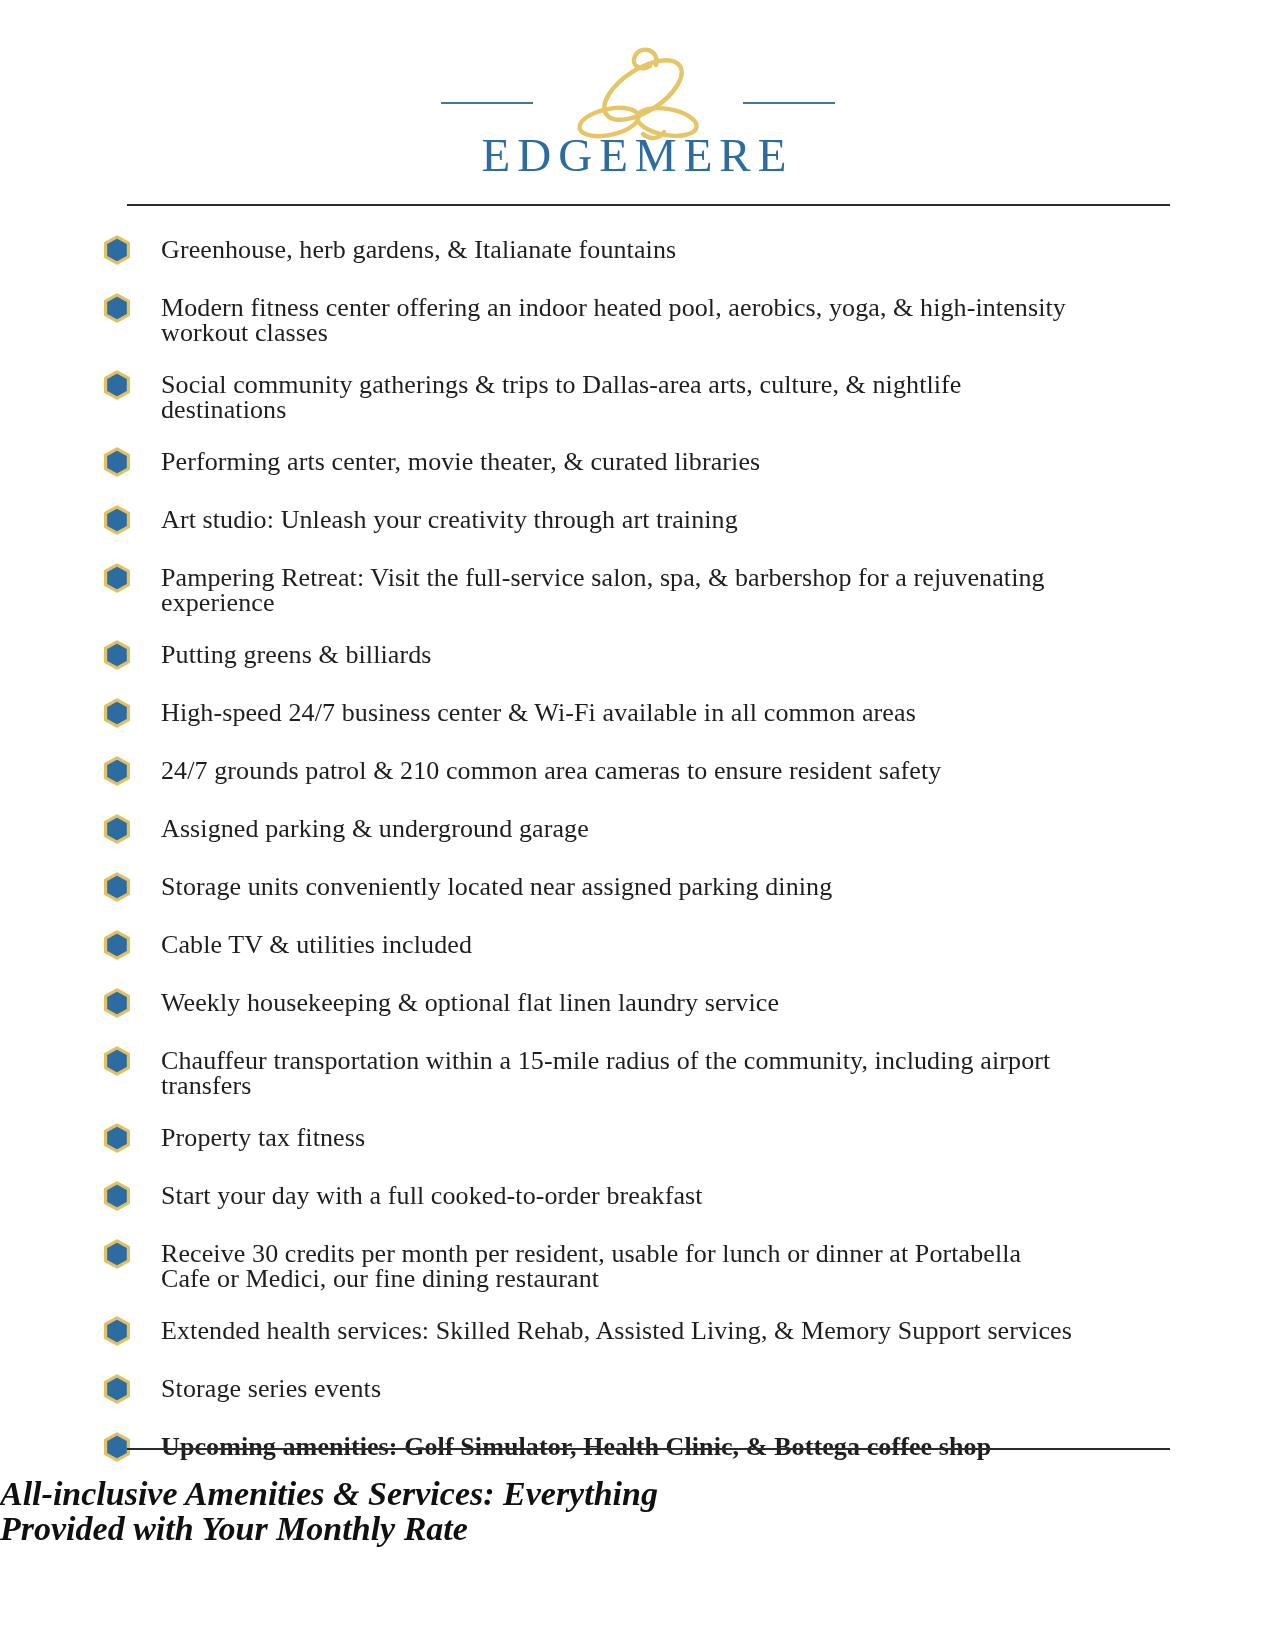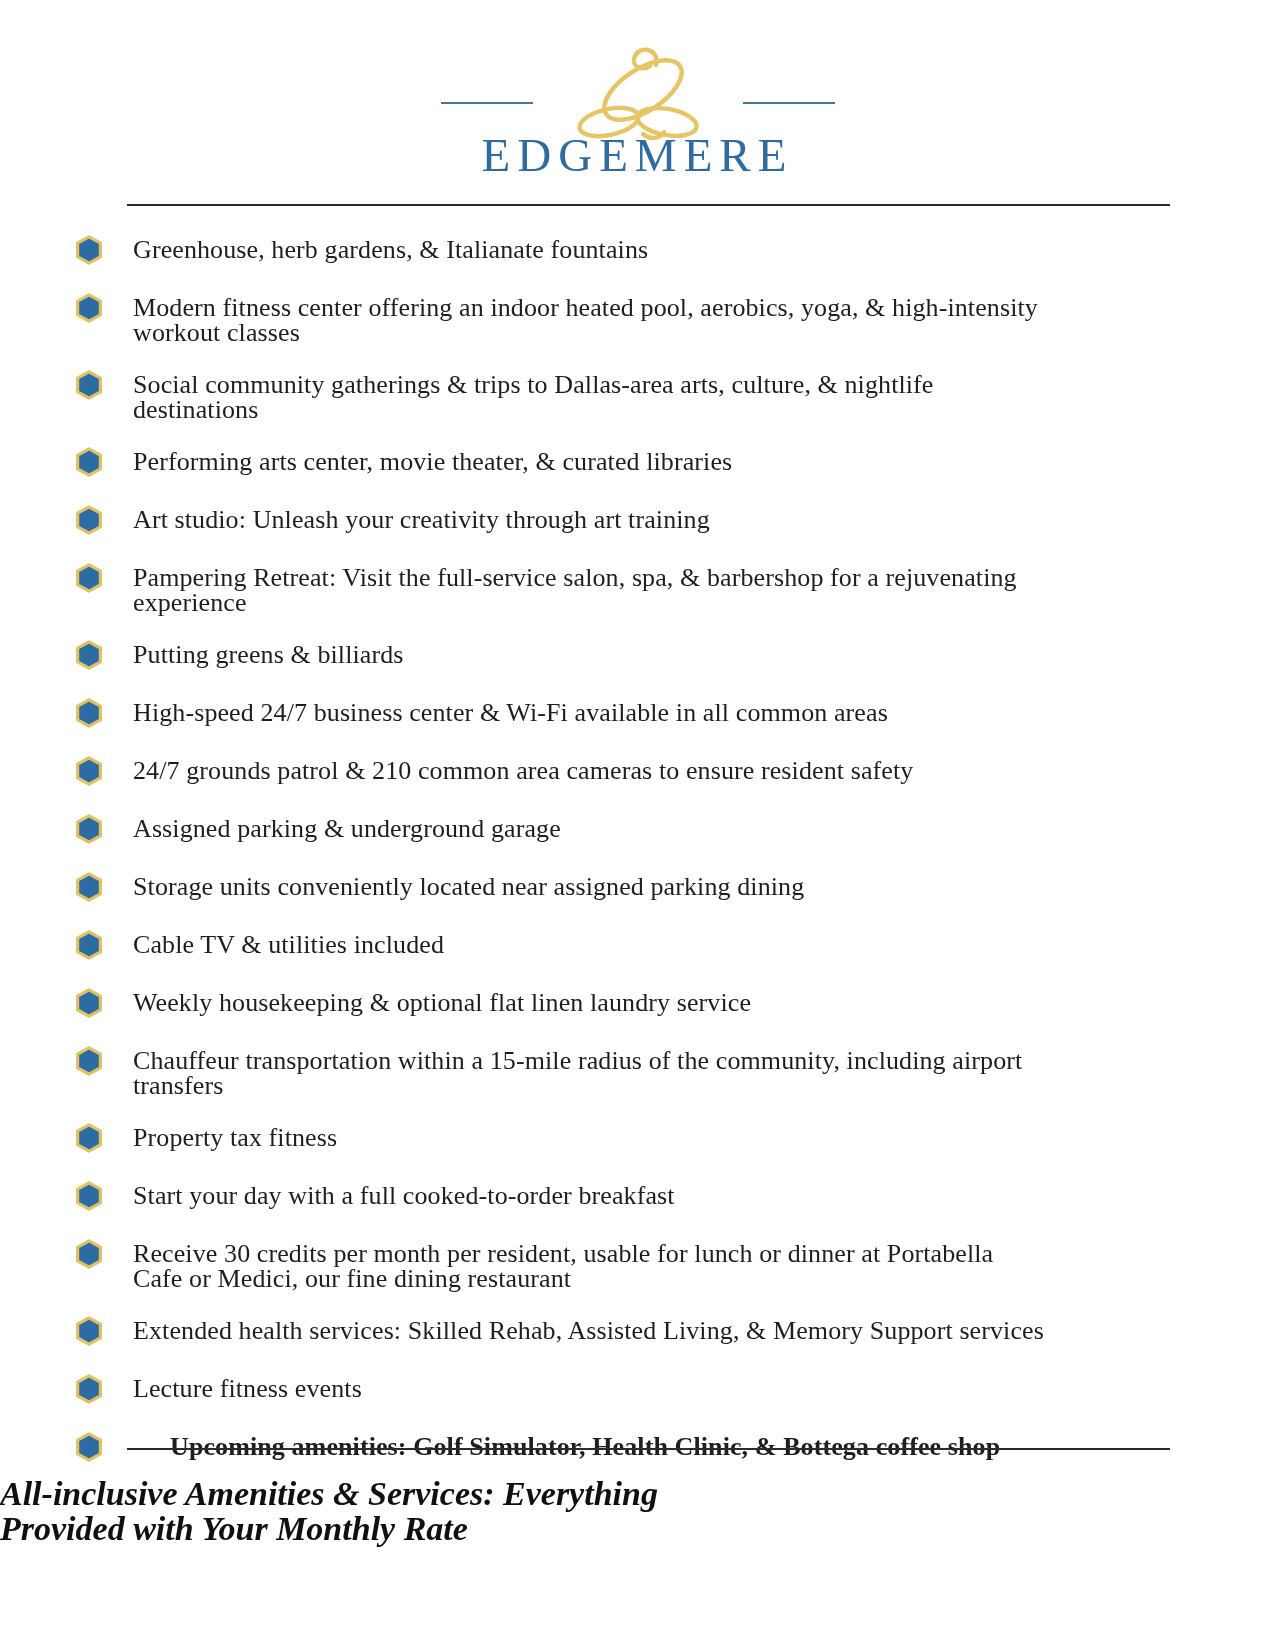--- a/index.html
+++ b/index.html
@@ -34,41 +34,41 @@
   .rule {
     width:1043px; height:2px; background:#2b2b2b;
     margin-left:127px;
   }
   .rule-top { margin-top:22px; }
 
   
   ul.amenities {
     list-style:none;
     margin:28px 0 0 0;
-    padding:0 110px 0 75px;
+    padding:0 110px 0 103px;
   }
   ul.amenities li {
     display:flex;
     align-items:flex-start;
     gap:30px;
     margin-bottom:23px;
   }
   ul.amenities li .bullet {
     flex:0 0 auto;
     margin-top:1px;
   }
   ul.amenities li .item-text {
     font-size:26px;
     line-height:0.98;
     color:#1e1e1e;
     letter-spacing:0.1px;
     max-width:915px;
     padding-top:3px;
   }
-  ul.amenities li.bold .item-text { font-weight:700;margin-left:37px; }
+  ul.amenities li.bold .item-text { font-weight:700; }
 
   
   .footer {
     position:absolute;
     left:0; right:0; top:1448px;
   }
   .footer-title {
     margin-top:26px;
     font-style:italic;
     font-weight:700;
@@ -267,21 +267,21 @@
       </span>
       <span class="item-text">Extended health services: Skilled Rehab, Assisted Living, &amp; Memory Support services</span>
     </li>
 
     <li>
       <span class="bullet">
         <svg width="28" height="30" viewBox="0 0 28 30">
           <polygon points="14,1.8 25.4,8.1 25.4,21.9 14,28.2 2.6,21.9 2.6,8.1" fill="#2c6ca3" stroke="#e2c164" stroke-width="3.2" stroke-linejoin="round"></polygon>
         </svg>
       </span>
-      <span class="item-text">Lecture fitness events</span>
+      <span class="item-text">Storage series events</span>
     </li>
 
     <li class="bold">
       <span class="bullet">
         <svg width="28" height="30" viewBox="0 0 28 30">
           <polygon points="14,1.8 25.4,8.1 25.4,21.9 14,28.2 2.6,21.9 2.6,8.1" fill="#2c6ca3" stroke="#e2c164" stroke-width="3.2" stroke-linejoin="round"></polygon>
         </svg>
       </span>
       <span class="item-text">Upcoming amenities: Golf Simulator, Health Clinic, &amp; Bottega coffee shop</span>
     </li>

